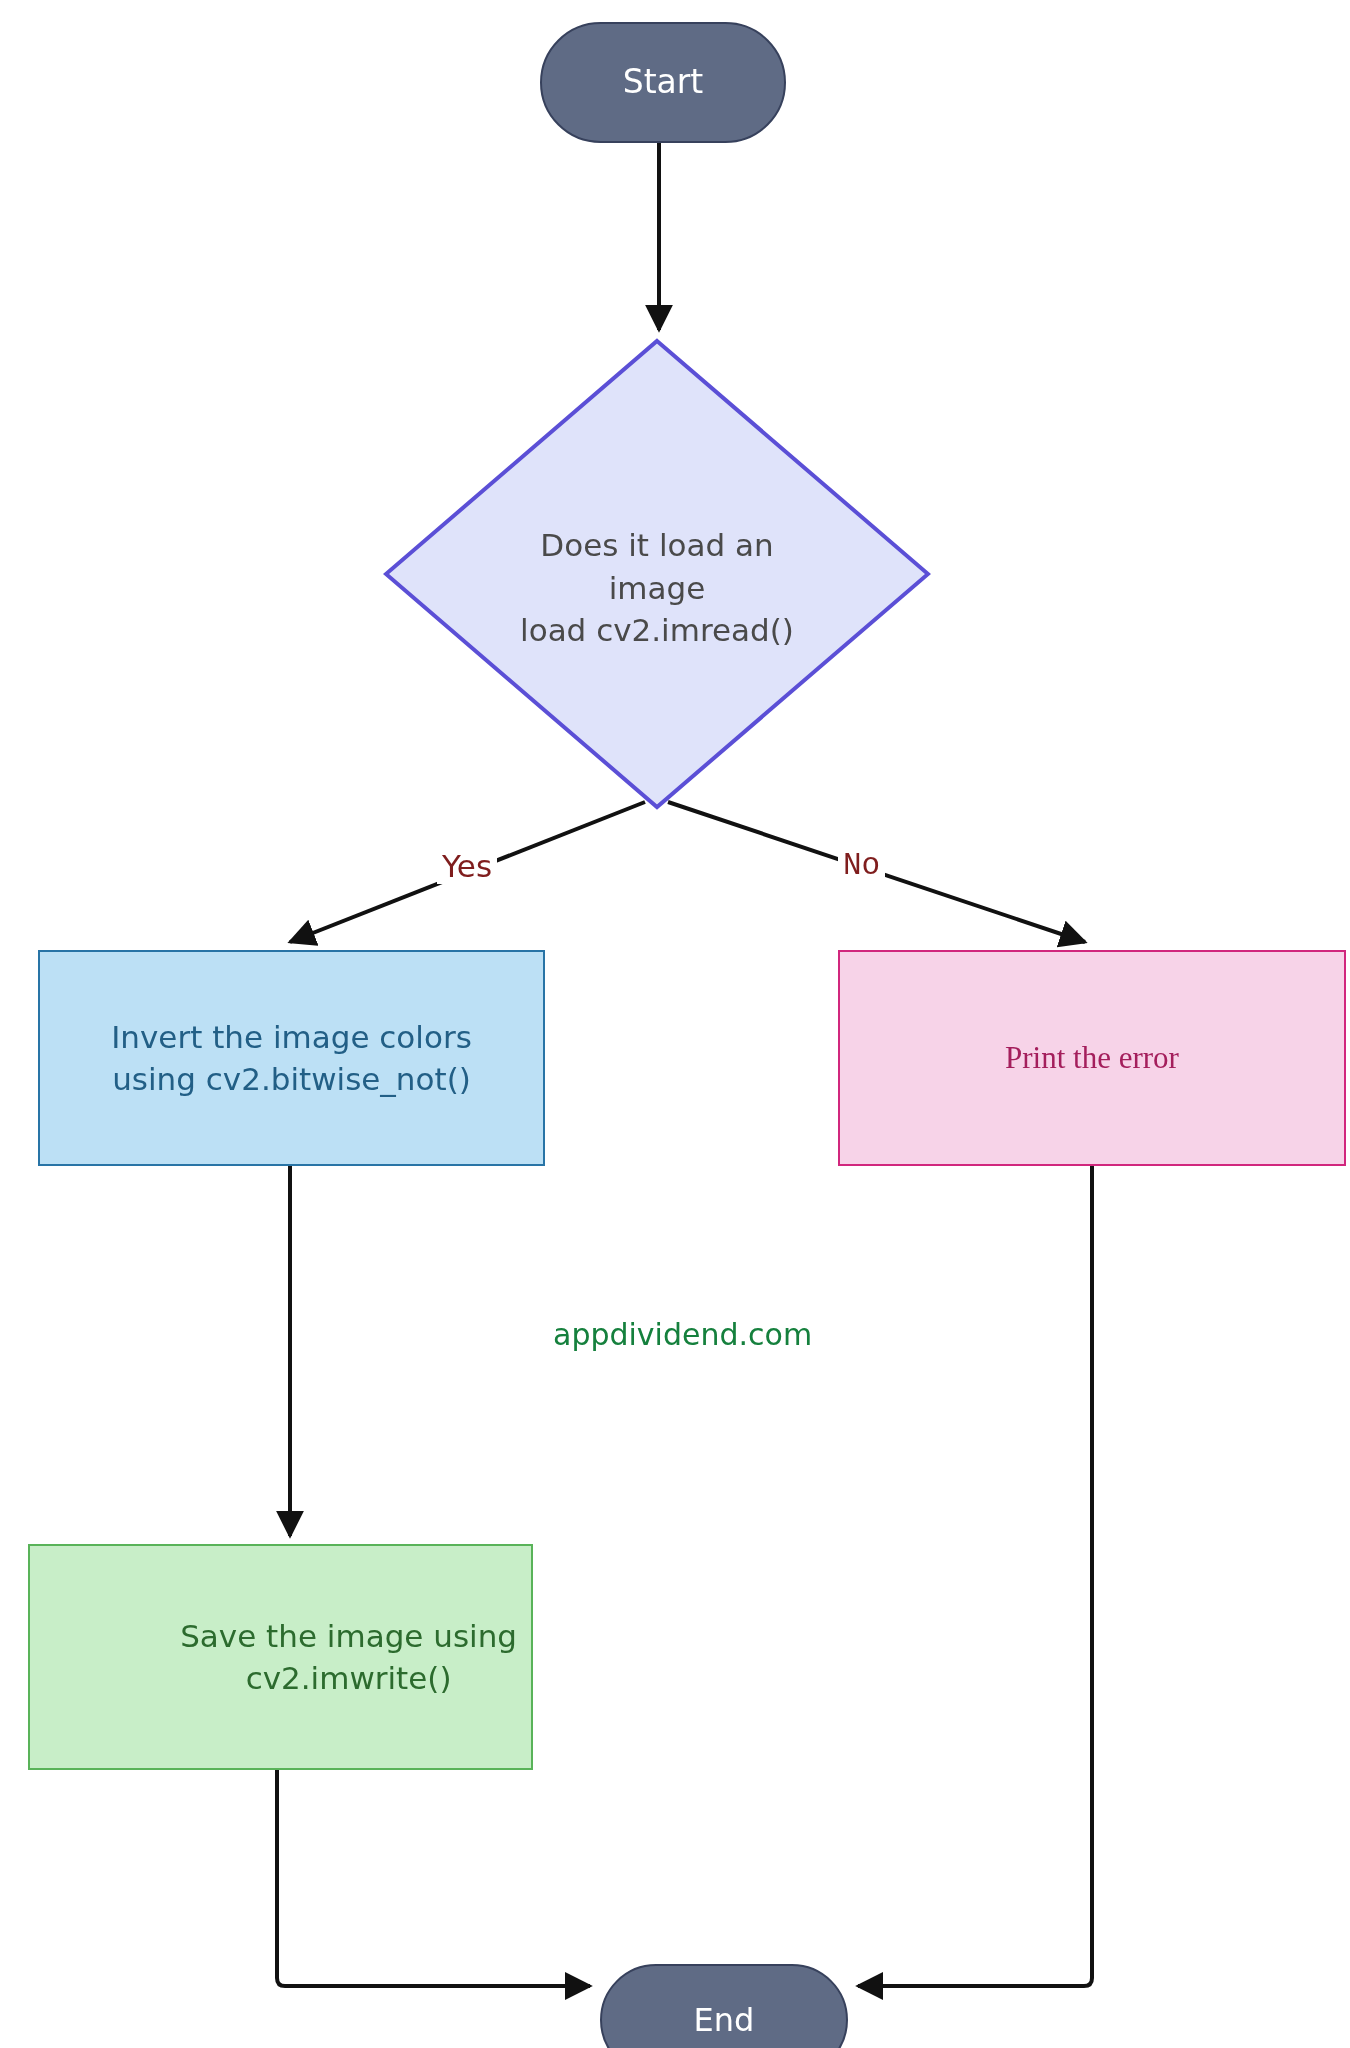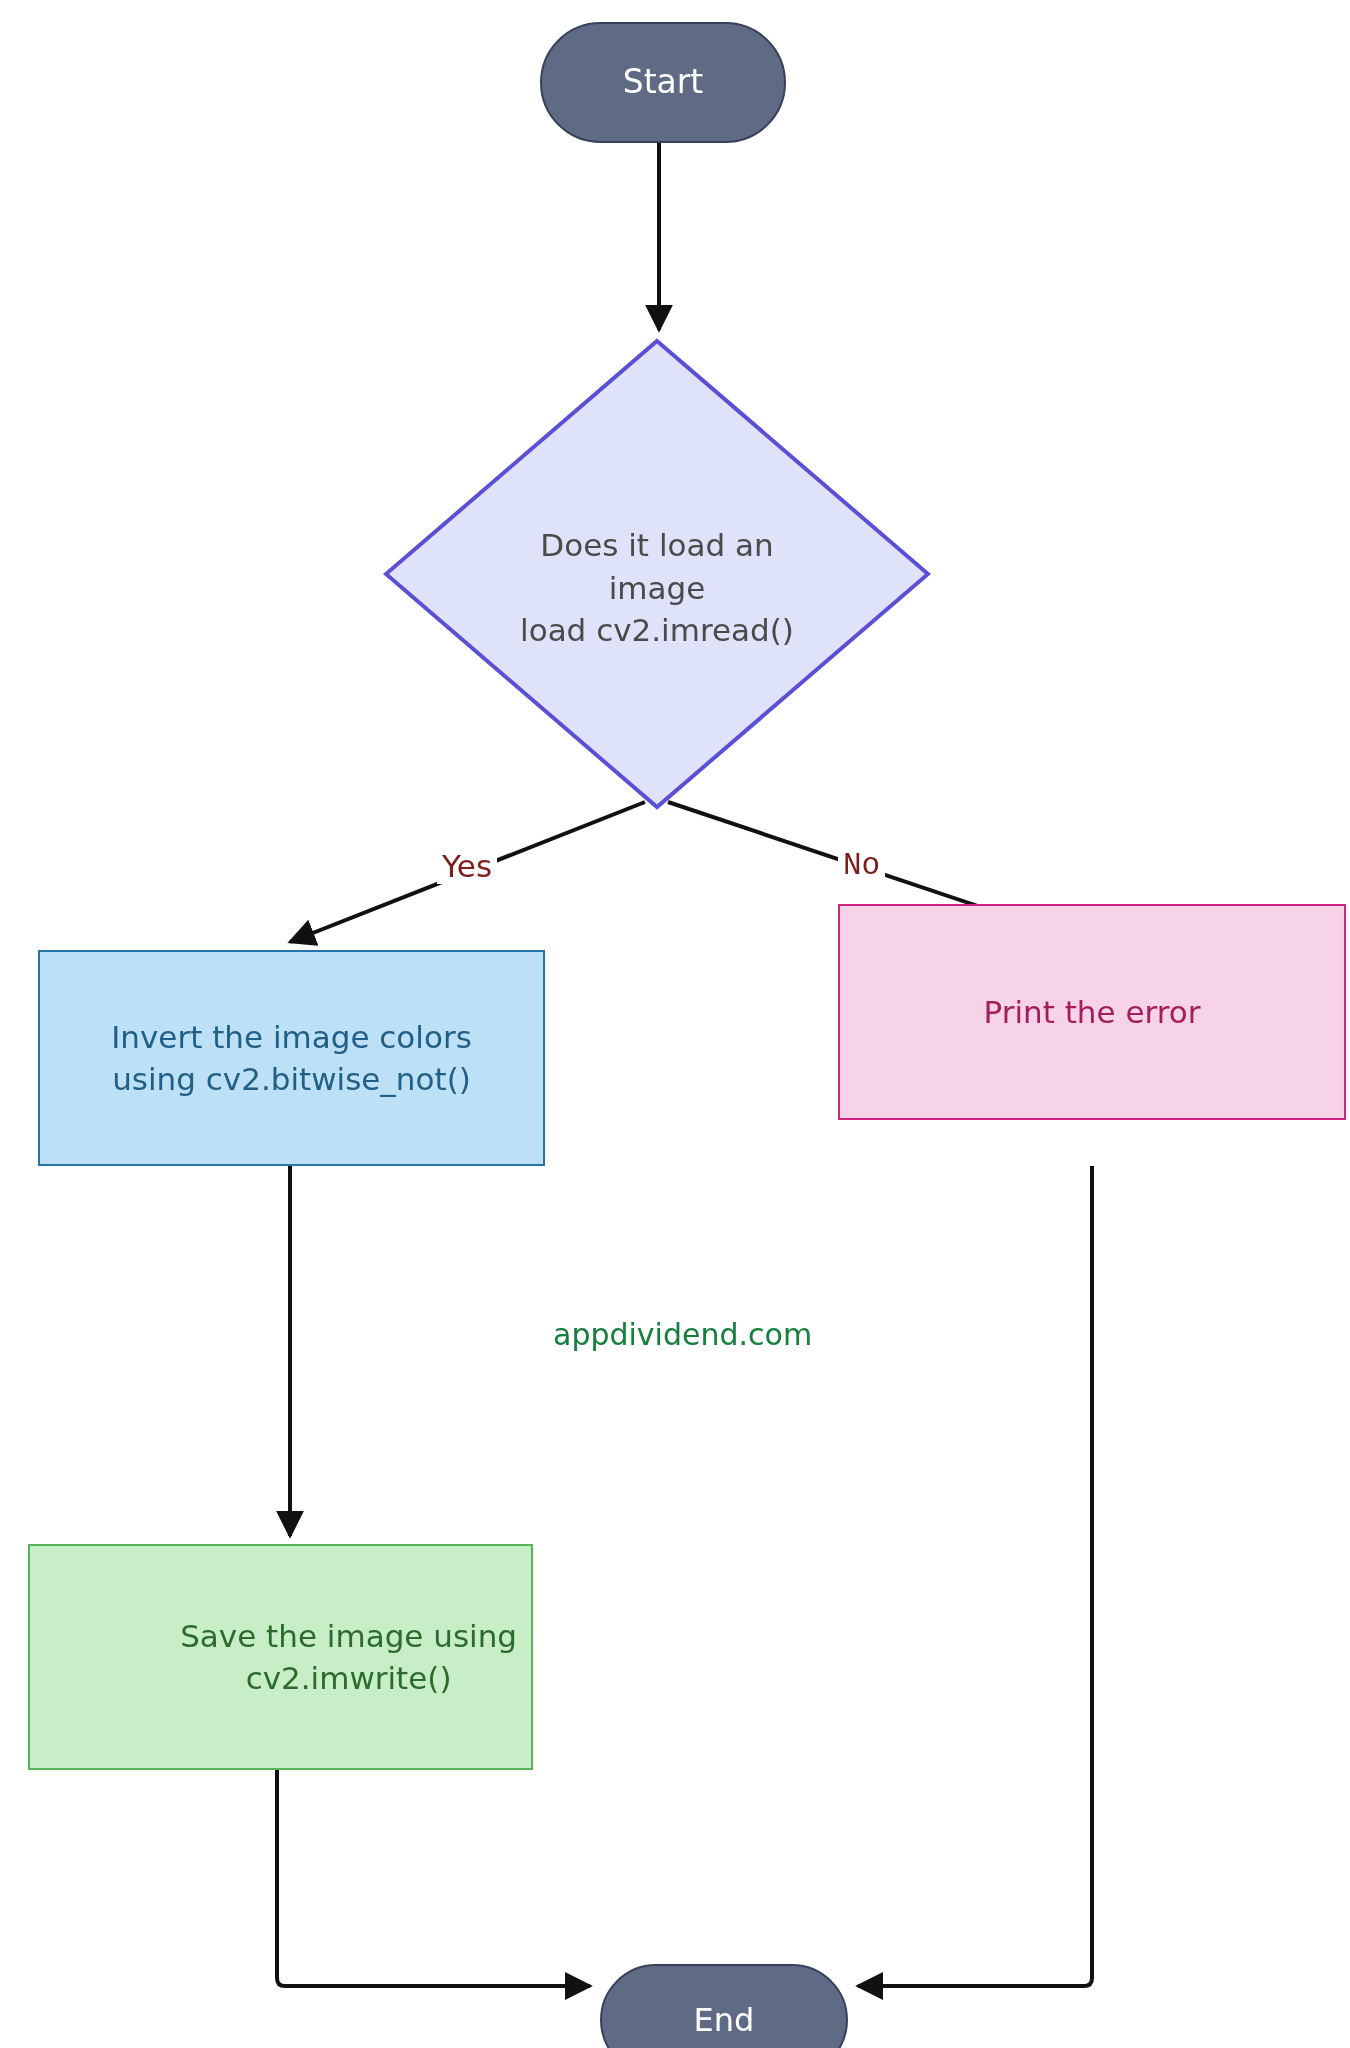--- a/index.html
+++ b/index.html
@@ -102,26 +102,27 @@
     top: 950px;
     width: 507px;
     height: 216px;
     background: #bce0f5;
     border-color: #2874a6;
     color: #225f86;
   }
 
   #node-error {
     left: 838px;
-    top: 904px;
+    top: 950px;
     width: 508px;
     height: 216px;
     background: #f7d3e8;
     border-color: #d1267d;
     color: #a41e5c;
+    font-family: Liberation Serif, serif;
   }
 
   #node-save {
     left: 28px;
     top: 1544px;
     width: 505px;
     height: 226px;
     background: #c8eec8;
     border-color: #59b359;
     color: #2c6b2e;

